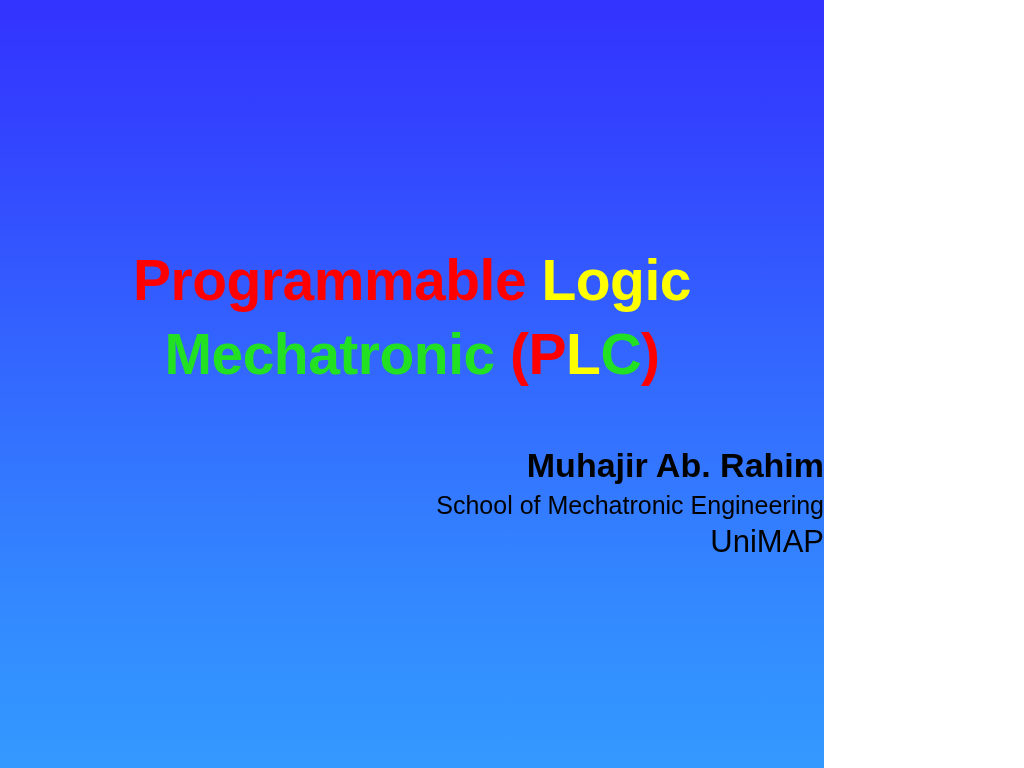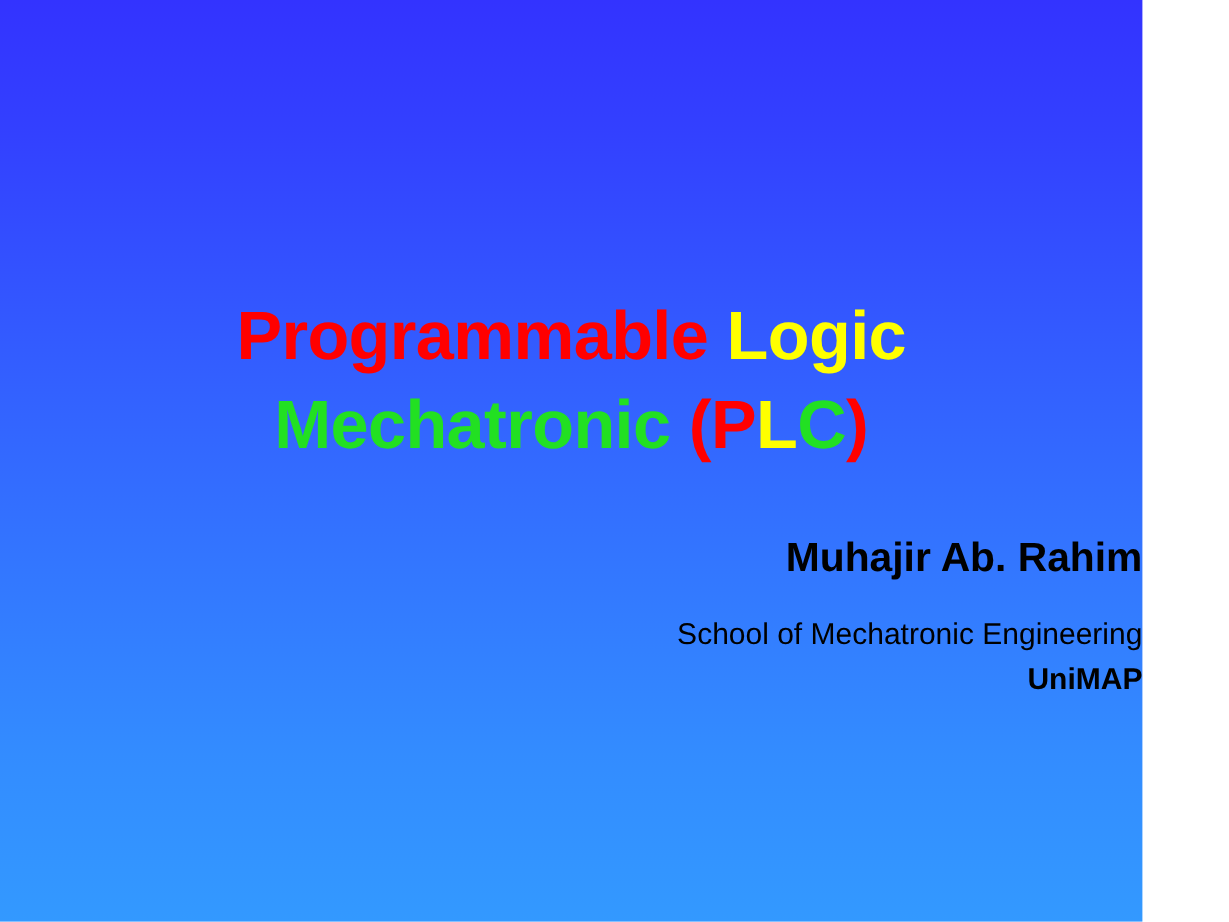--- a/index.html
+++ b/index.html
@@ -9,21 +9,21 @@
   }
   body {
     width: 1024px;
     height: 768px;
     overflow: hidden;
     font-family: "Liberation Sans", sans-serif;
   }
 
   #slide {
     position: relative;
-    width: 952px;
+    width: 824px;
     height: 768px;
     background: linear-gradient(to bottom, #3333ff 0%, #3340ff 14%, #335cff 38%, #3377ff 62%, #338cff 82%, #3399ff 100%);
     overflow: hidden;
   }
 
   
   #title-block {
     position: absolute;
     left: 0;
     right: 0;
@@ -60,28 +60,27 @@
     line-height: 44px;
     font-weight: bold;
     letter-spacing: 0px;
   }
 
   #school-line {
     display: block;
     font-size: 25px;
     line-height: 37px;
     font-weight: normal;
-    margin-top: 24px;
   }
 
   #university-line {
     display: block;
-    font-size: 25px;
+    font-size: 31px;
     line-height: 36px;
-    font-weight: bold;
+    font-weight: normal;
   }
 </style>
 </head>
 <body>
 
 <div id="slide">
 
   <div id="title-block">
 
     <span class="ln">

